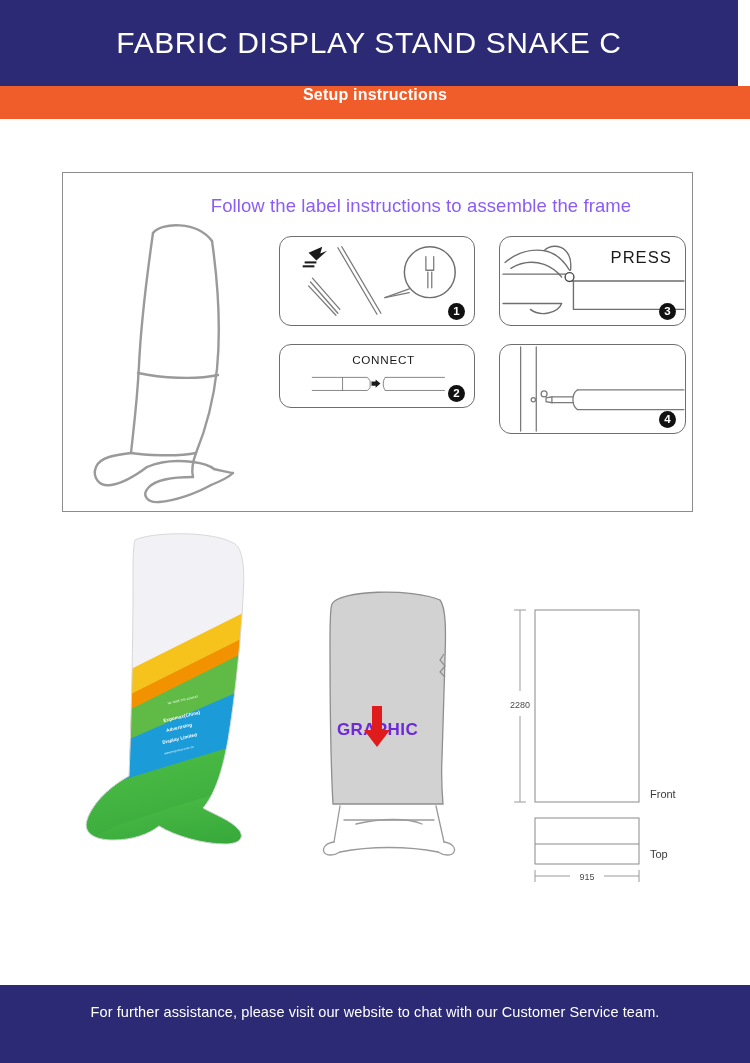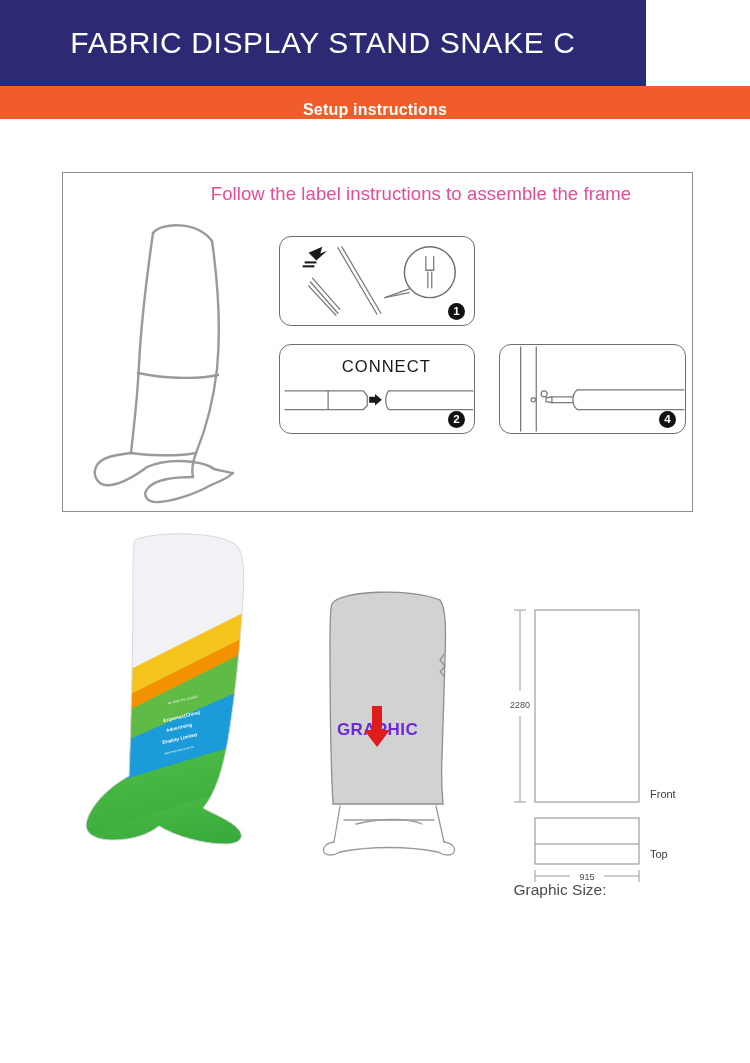--- a/index.html
+++ b/index.html
@@ -6,54 +6,54 @@
   html, body {
     width: 750px; height: 1063px;
     background: #ffffff;
     font-family: "Liberation Sans", sans-serif;
     overflow: hidden;
   }
   .page { position: relative; width: 750px; height: 1063px; background:#fff; }
 
   
   .title-band {
-    position: absolute; left:0; top:0; width:646px; height:86px;
+    position: absolute; left:0; top:0; width:738px; height:86px;
     background:#2c2a74;
     display:flex; align-items:center; justify-content:center;
   }
   .title-text {
     color:#ffffff; font-size:30px; letter-spacing:0.6px; font-weight:400;
     font-family:"Liberation Sans", sans-serif; white-space:nowrap;
   }
   .subtitle-band {
     position:absolute; left:0; top:86px; width:750px; height:33px;
     background:#f15d2a;
-    display:flex; align-items:flex-end; justify-content:center;
+    display:flex; align-items:flex-start; justify-content:center;
   }
   .subtitle-text {
     color:#ffffff; font-size:16px; font-weight:bold; letter-spacing:0.2px;
   }
 
   
   .instr-panel {
     position:absolute; left:62px; top:172px; width:631px; height:340px;
     border:1.4px solid #8d8d8d; background:#fff;
   }
   .instr-heading {
-    position:absolute; left:0; top:10px; width:631px; text-align:center;
-    font-size:18.5px; color:#ec4899; letter-spacing:0.1px;
+    position:absolute; left:0; top:22px; width:631px; text-align:center;
+    font-size:18.5px; color:#8b5cf6; letter-spacing:0.1px;
   }
   .instr-heading span { padding-left:85px; }
   .frame-art { position:absolute; left:18px; top:32px; width:185px; height:300px; }
   .step-box {
     position:absolute; border:1.5px solid #6e6e6e; border-radius:12px; background:#fff;
   }
   .step-1 { left:216px; top:63px;  width:196px; height:90px; }
   .step-3 { left:436px; top:63px;  width:187px; height:90px; }
-  .step-2 { left:216px; top:171px; width:196px; height:90px; }
+  .step-2 { left:216px; top:171px; width:196px; height:64px; }
   .step-4 { left:436px; top:171px; width:187px; height:90px; }
   .badge {
     position:absolute; right:9px; bottom:5px; width:17px; height:17px;
     border-radius:50%; background:#111; color:#fff;
     font-size:11.5px; font-weight:bold; line-height:17px; text-align:center;
   }
   .foot-note {
     position:absolute; left:216px; top:272px; width:415px;
     font-size:17px; color:#1d1d1d; line-height:1.28;
   }
@@ -142,20 +142,35 @@
         </g>
         <path d="M28,16 L42,10 L40,17 L47,14 L36,24 Z" fill="#1a1a1a"></path>
         <g stroke="#1a1a1a" stroke-width="2.1">
           <line x1="24" y1="26" x2="36" y2="26"></line>
           <line x1="22" y1="30" x2="34" y2="30"></line>
         </g>
       </svg>
       <div class="badge">1</div>
     </div>
 
+    <div class="step-box step-3">
+      <svg width="100%" height="100%" viewBox="0 0 187 90">
+        <g fill="none" stroke="#6e6e6e" stroke-width="1.4" stroke-linecap="round" stroke-linejoin="round">
+          <path d="M2,38 L68,38 L70,45 L187,45"></path>
+          <path d="M2,68 L62,68 C58,78 40,82 30,74"></path>
+          <path d="M74,45 L74,74 L187,74"></path>
+          <path d="M4,26 C16,16 30,12 44,14 C56,16 64,24 70,34"></path>
+          <path d="M10,32 C20,26 32,24 44,28 C52,31 58,36 62,41"></path>
+          <path d="M44,14 C50,8 60,8 66,14 C70,18 72,26 71,34"></path>
+        </g>
+        <circle cx="70" cy="41" r="4.5" fill="#fff" stroke="#4a4a4a" stroke-width="1.4"></circle>
+        <text x="112" y="27" class="dim-text" style="font-size:17px; fill:#1a1a1a; letter-spacing:1px;">PRESS</text>
+      </svg>
+      <div class="badge">3</div>
+    </div>
 
     <div class="step-box step-2">
       <svg width="100%" height="100%" viewBox="0 0 196 90">
         <g fill="none" stroke="#7a7a7a" stroke-width="1.3" stroke-linecap="round">
           <path d="M4,47 L84,47 L88,52 L88,62 L84,66 L4,66"></path>
           <line x1="48" y1="47" x2="48" y2="66"></line>
           <path d="M110,47 L196,47 M110,66 L196,66"></path>
           <path d="M110,47 C106,51 106,62 110,66"></path>
         </g>
         <path d="M90,53 L96,53 L96,50 L103,56 L96,62 L96,59 L90,59 Z" fill="#1a1a1a"></path>
@@ -262,17 +277,19 @@
         <line x1="157" y1="274" x2="157" y2="286"></line>
       </g>
       <text x="38" y="112" class="dim-text" text-anchor="middle">2280</text>
       <text x="105" y="284" class="dim-text" text-anchor="middle">915</text>
       <text x="168" y="202" class="side-label">Front</text>
       <text x="168" y="262" class="side-label">Top</text>
     </svg>
   </div>
 
   <div class="size-note">
-    <div>Graphic Size:</div>
-  </div>
-
+  </div>
+
+  <div class="footer-band">
+    <div class="footer-text">For further assistance, please visit our website  to chat with our Customer Service team.</div>
+  </div>
 
 </div>
 
 </body></html>

